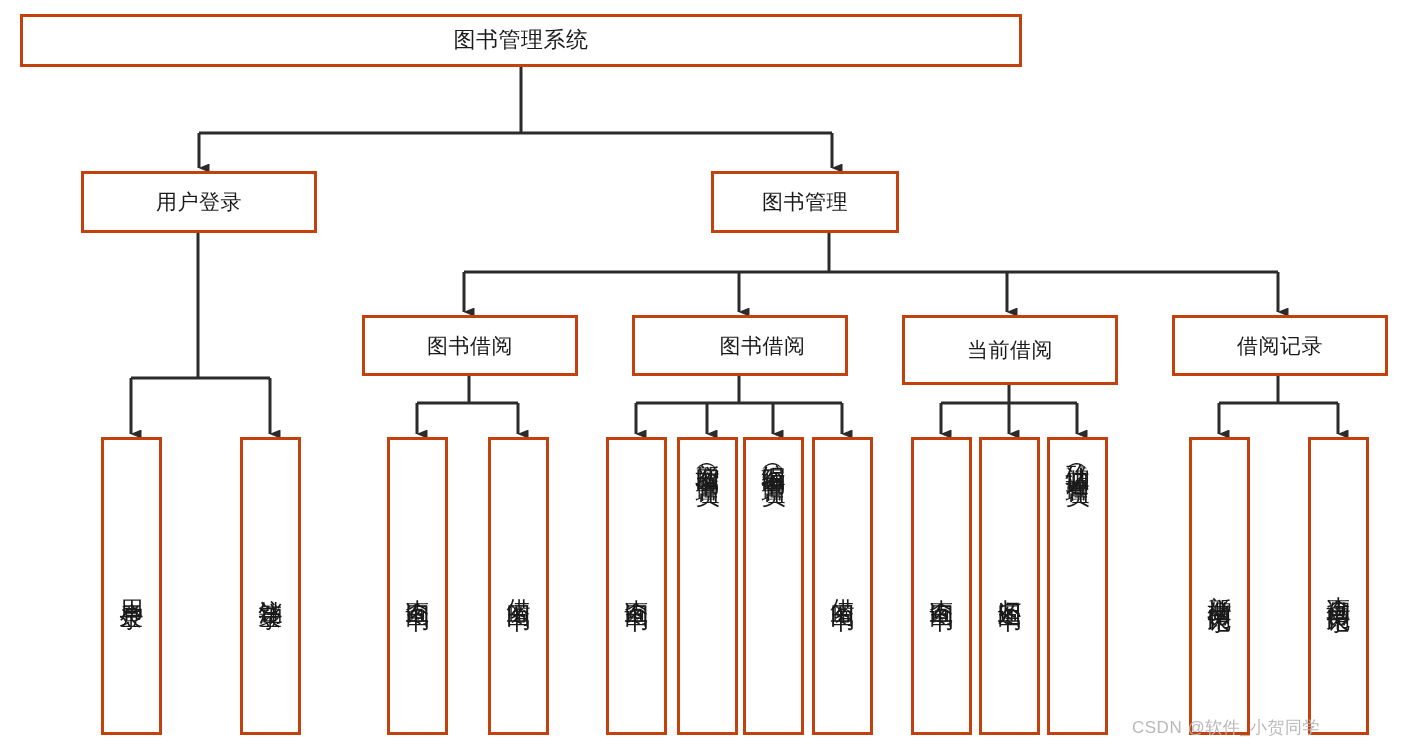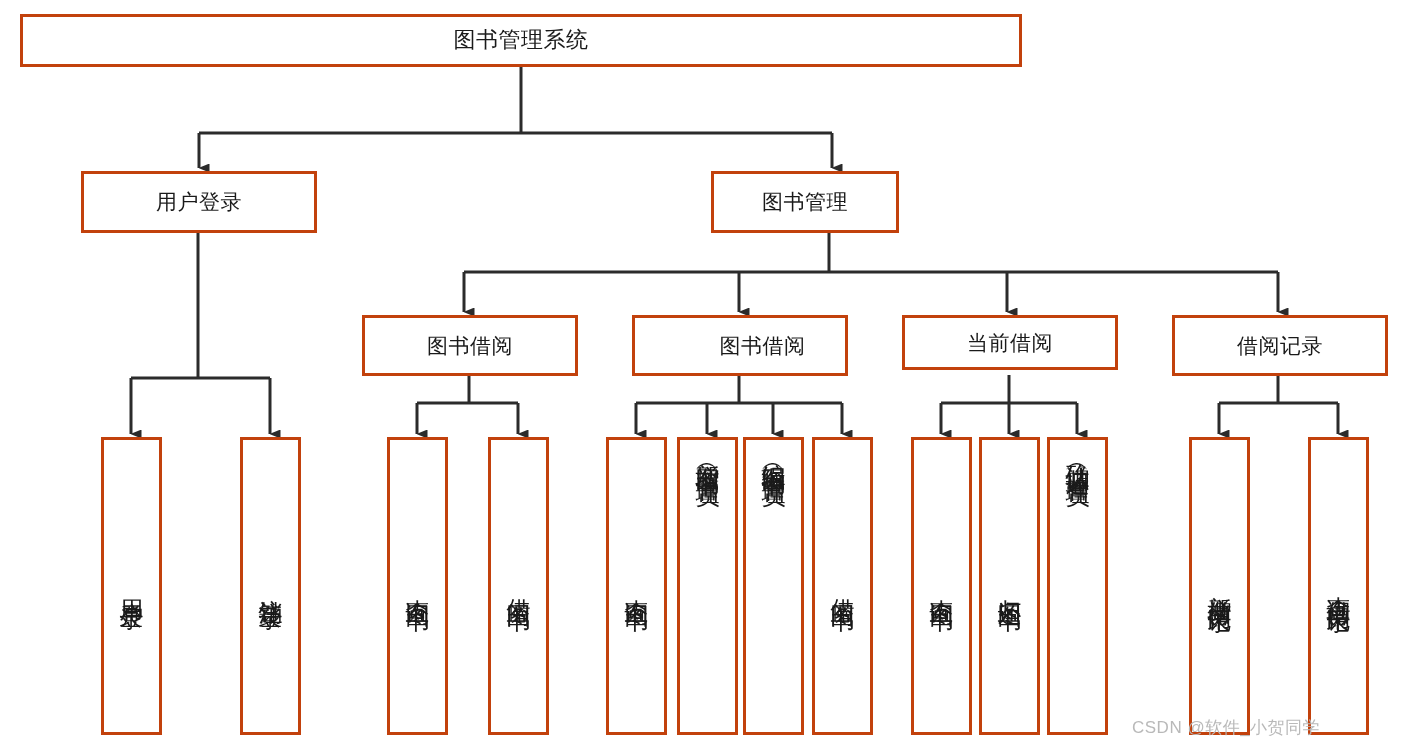--- a/index.html
+++ b/index.html
@@ -137,21 +137,21 @@
   <div class="node horiz" style="left:711px; top:171px; width:188px; height:62px;">
     <span class="lbl">图书管理</span>
   </div>
 
   <div class="node horiz" style="left:362px; top:315px; width:216px; height:61px;">
     <span class="lbl">图书借阅</span>
   </div>
   <div class="node horiz" style="left:632px; top:315px; width:216px; height:61px;padding-left:45px;">
     <span class="lbl">图书借阅</span>
   </div>
-  <div class="node horiz" style="left:902px; top:315px; width:216px; height:55px;">
+  <div class="node horiz" style="left:902px; top:315px; width:216px; height:70px;">
     <span class="lbl">当前借阅</span>
   </div>
   <div class="node horiz" style="left:1172px; top:315px; width:216px; height:61px;align-items:center;">
     <span class="lbl">借阅记录</span>
   </div>
 
   <div class="node vert mid" style="left:101px; top:437px; width:61px; height:298px;">
     <span class="lbl">用户登录</span>
   </div>
   <div class="node vert mid" style="left:240px; top:437px; width:61px; height:298px;">

